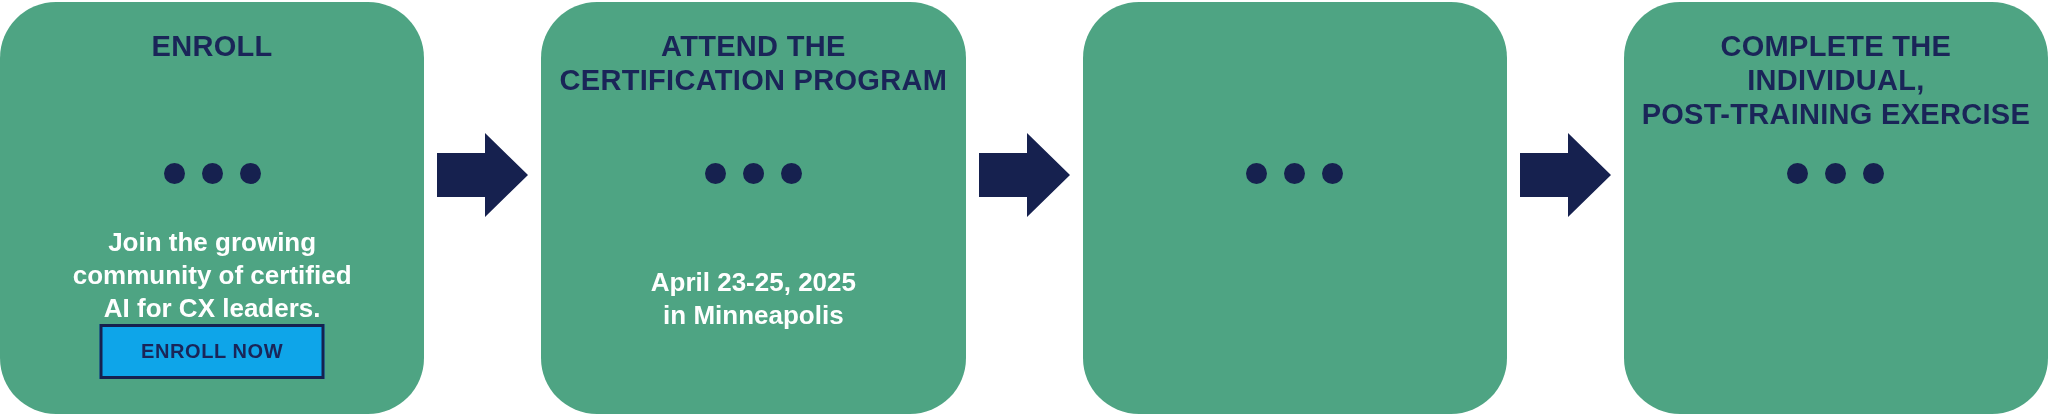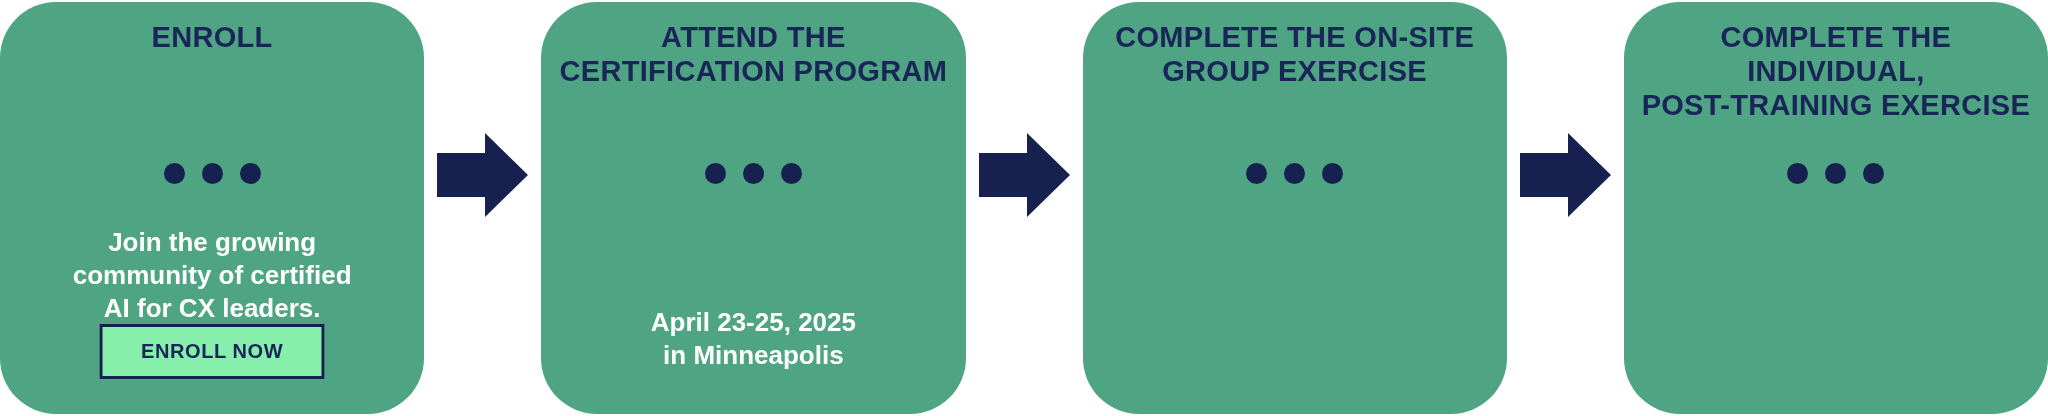--- a/index.html
+++ b/index.html
@@ -15,21 +15,21 @@
   .card {
     position: relative;
     flex: 1 1 auto;
     height: 412px;
     margin-top: 2px;
     background: #4EA483;
     border-radius: 56px;
   }
   .title {
     position: absolute;
-    top: 18px;
+    top: 27px;
     left: 8px;
     right: 8px;
     margin: 0;
     text-align: center;
     font-size: 29px;
     line-height: 34px;
     font-weight: bold;
     letter-spacing: 0.3px;
     color: #1A2558;
     white-space: pre-line;
@@ -55,31 +55,31 @@
     right: 8px;
     margin: 0;
     text-align: center;
     font-size: 26px;
     line-height: 33px;
     font-weight: bold;
     color: #ffffff;
     white-space: pre-line;
   }
   .card-0 .desc { top: 224px; text-align: center; }
-  .card-1 .desc { top: 264px; margin-top: 40px; }
+  .card-1 .desc { top: 264px; }
   .card-2 .desc { top: 230px; }
   .card-3 .desc { top: 244px; }
   .enroll-btn {
     position: absolute;
     top: 322px;
     left: 50%;
     transform: translateX(-50%);
     width: 225px;
     height: 55px;
-    background: #86efac;
+    background: #0ea5e9;
     border: 3px solid #16214F;
     color: #1A2558;
     font-family: "Liberation Sans", sans-serif;
     font-size: 20px;
     font-weight: bold;
     letter-spacing: 0.6px;
     cursor: pointer;
     padding: 4px;
   }
   .arrow {
@@ -127,22 +127,20 @@
 in Minneapolis</p>
   </section>
 
   <div class="arrow">
     <svg viewBox="0 0 91 84" xmlns="http://www.w3.org/2000/svg">
       <polygon points="0,20 48,20 48,0 91,42 48,84 48,64 0,64"></polygon>
     </svg>
   </div>
 
   <section class="card card-2">
-    <h2 class="title">COMPLETE THE ON-SITE
-GROUP EXERCISE</h2>
     <div class="dots">
       <span class="dot"></span>
       <span class="dot"></span>
       <span class="dot"></span>
     </div>
   </section>
 
   <div class="arrow">
     <svg viewBox="0 0 91 84" xmlns="http://www.w3.org/2000/svg">
       <polygon points="0,20 48,20 48,0 91,42 48,84 48,64 0,64"></polygon>

